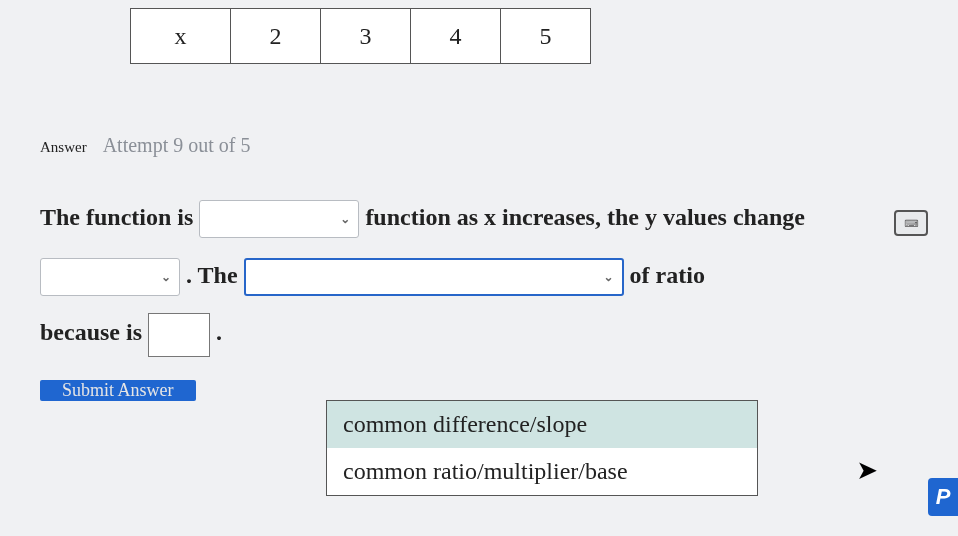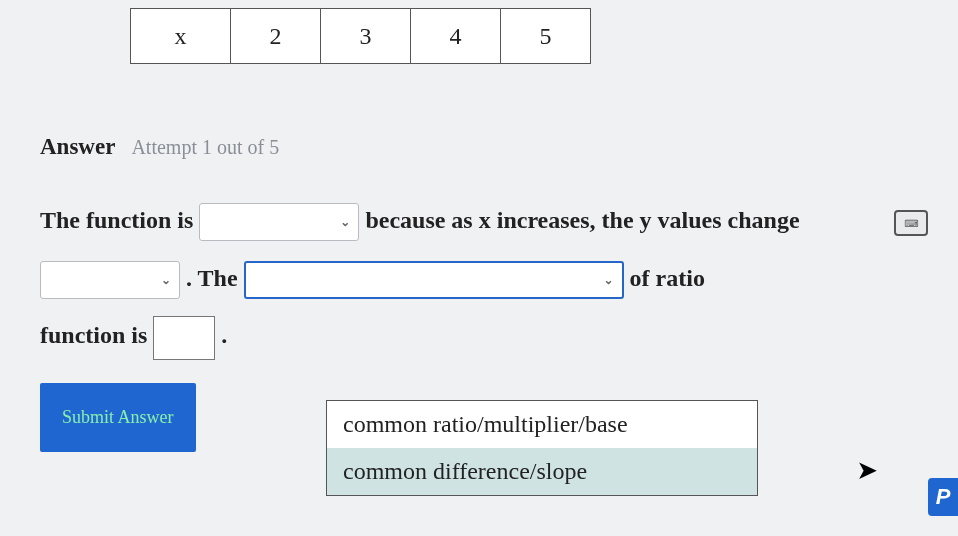--- a/index.html
+++ b/index.html
@@ -28,22 +28,22 @@
   }
   .col-head { width: 100px; }
   .col-val { width: 90px; }
   .answer-row {
     margin: 70px 0 0 40px;
     display: flex;
     align-items: baseline;
     gap: 16px;
   }
   .answer-label {
-    font-weight: bold;
-    font-size: 23px;
+    font-weight: normal;
+    font-size: 15px;
   }
   .attempt {
     color: #8a8f97;
     font-size: 20px;
   }
   .kbd-icon {
     position: absolute;
     right: 30px;
     top: 210px;
     width: 34px;
@@ -93,23 +93,23 @@
     display: inline-block;
     vertical-align: middle;
     width: 62px;
     height: 44px;
     background: #fff;
     border: 1.5px solid #777;
   }
   .submit-btn {
     margin: 18px 0 0 40px;
     background: #1f66d0;
-    color: #86efac;
+    color: #e5e5e5;
     border: none;
-    padding: 24px 22px;
+    padding: 0 22px;
     font-size: 18px;
     font-family: inherit;
     border-radius: 2px;
     cursor: pointer;
   }
   .dropdown-panel {
     position: absolute;
     left: 326px;
     top: 400px;
     width: 432px;
@@ -166,56 +166,56 @@
       <td class="col-val">3</td>
       <td class="col-val">4</td>
       <td class="col-val">5</td>
     </tr>
   </tbody>
     </table>
 </div>
 
 <div class="answer-row">
   <span class="answer-label">Answer</span>
-  <span class="attempt">Attempt 1 out of 5</span>
+  <span class="attempt">Attempt 9 out of 5</span>
 </div>
 
 <div class="kbd-icon">⌨</div>
 
 <div class="sentence">
   <span>The function is</span>
   <span class="sel wide1">
     <span></span>
     <span class="chev">⌄</span>
   </span>
-  <span>because as x increases, the y values change</span>
+  <span>function as x increases, the y values change</span>
   <br>
   <span class="line2-wrap">
     <span class="sel wide2">
       <span></span>
       <span class="chev">⌄</span>
     </span>
     <span>. The</span>
     <span class="sel wide3">
       <span></span>
       <span class="chev">⌄</span>
     </span>
     <span>of ratio</span>
   </span>
   <br>
-  <span>function is</span>
+  <span>because is</span>
   <span class="txt-input"></span>
   <span>.</span>
 </div>
 
 <button class="submit-btn">Submit Answer</button>
 
 <div class="dropdown-panel">
+  <div class="opt hl">common difference/slope</div>
   <div class="opt">common ratio/multiplier/base</div>
-  <div class="opt hl">common difference/slope</div>
 </div>
 
 <div class="cursor-arrow">➤</div>
 
 <div class="p-badge">P</div>
 
 
 
 
 </body></html>

